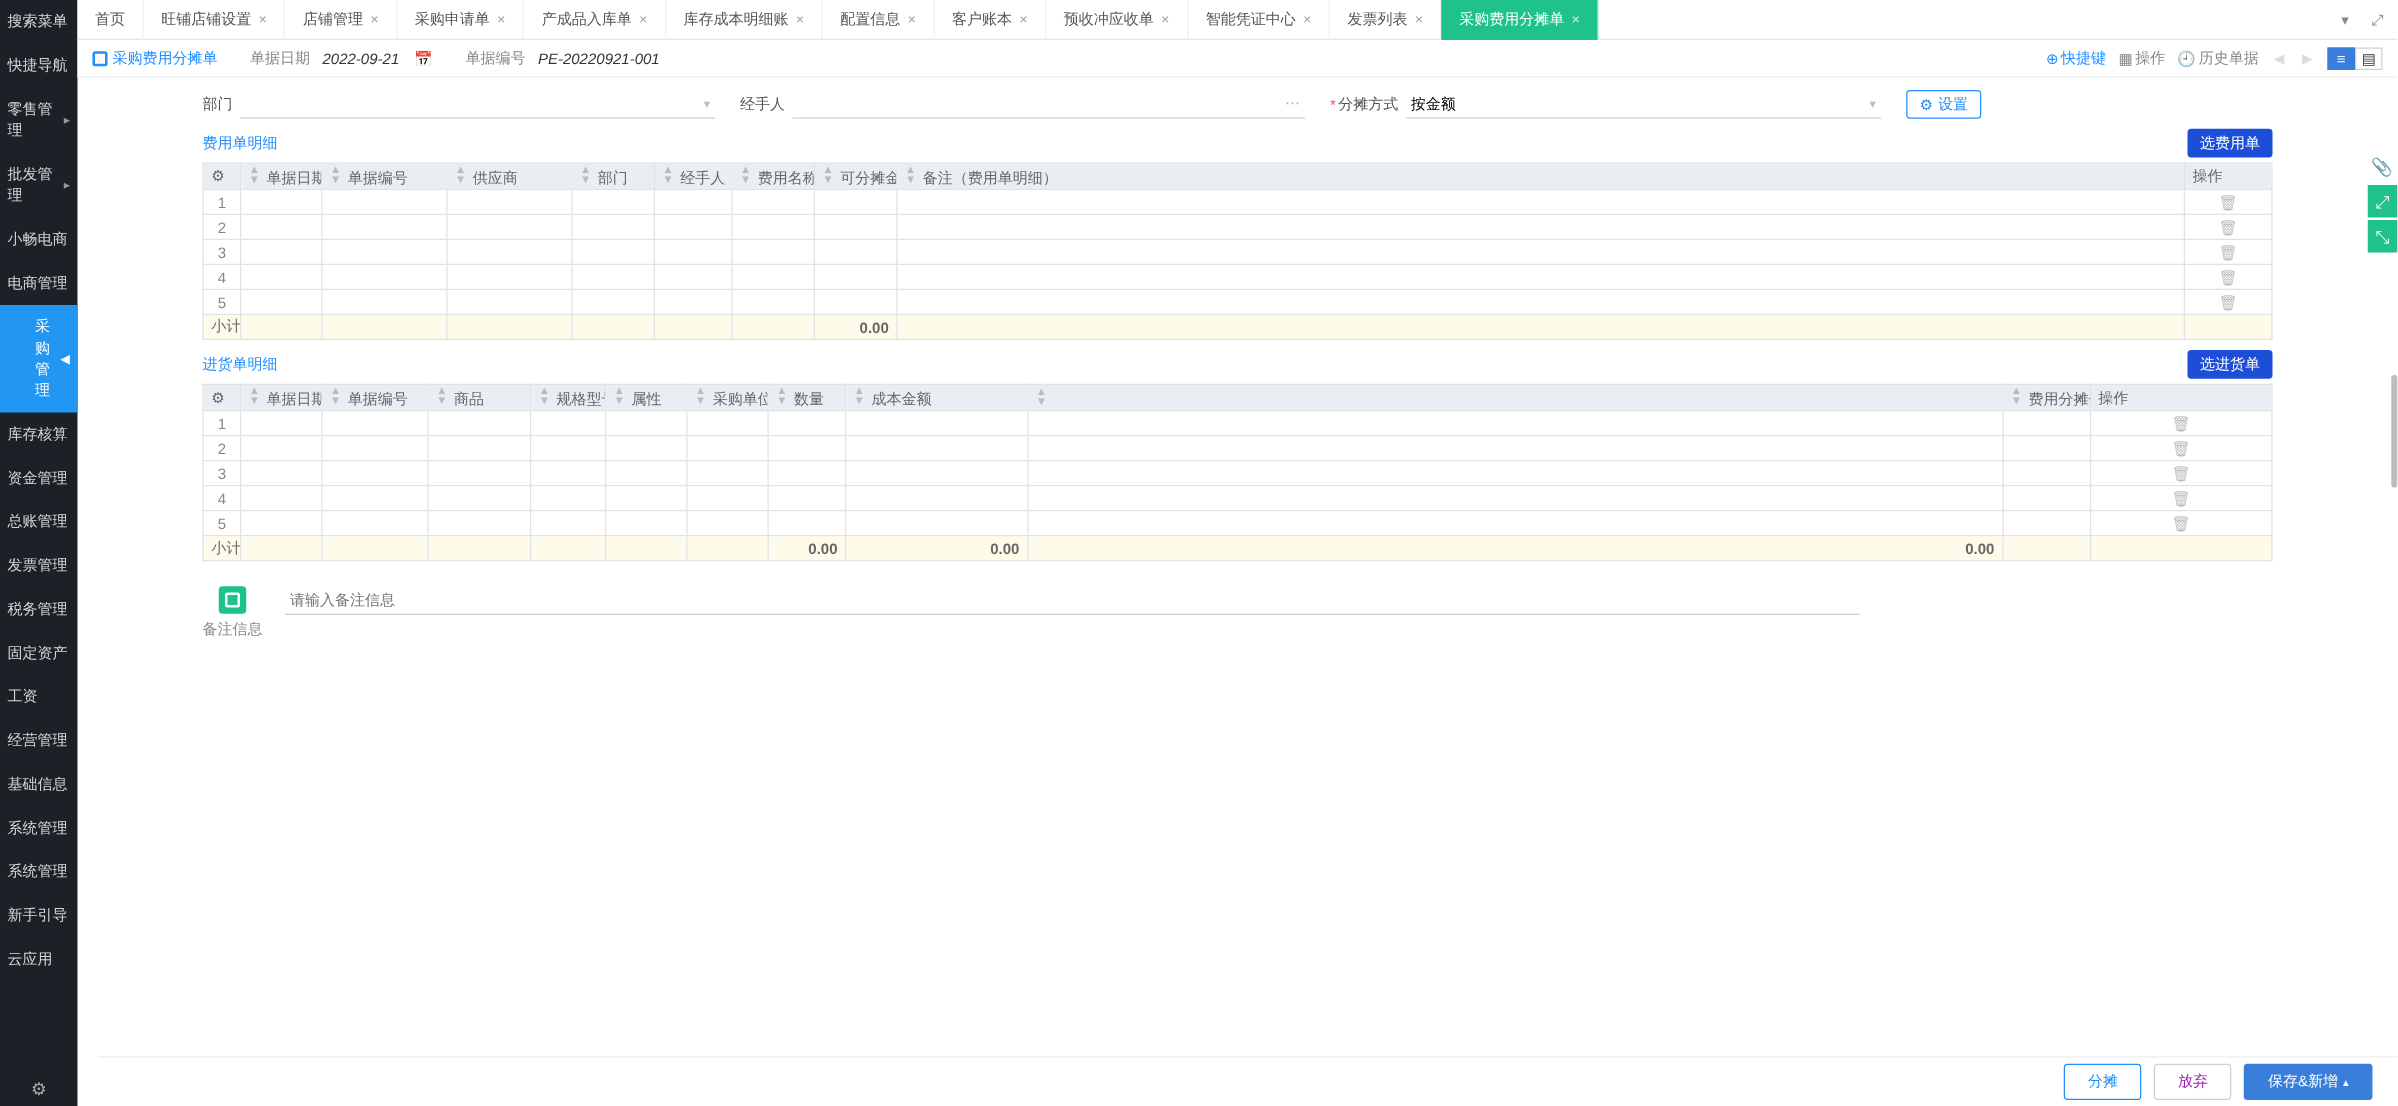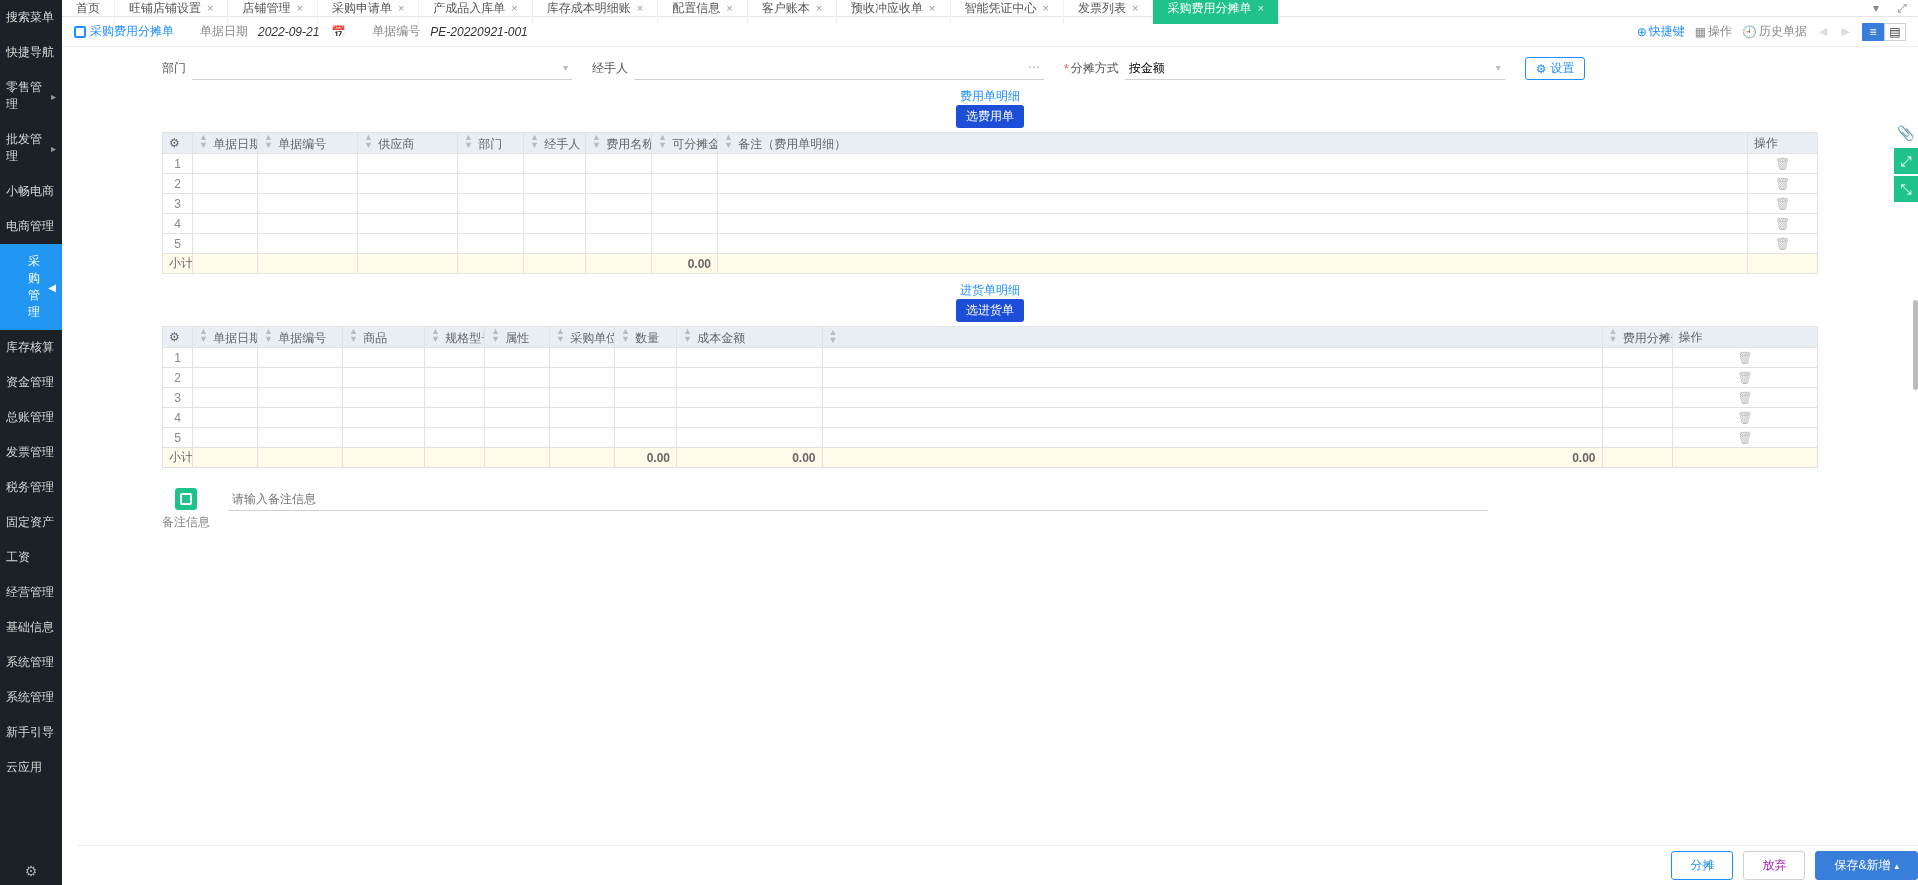--- a/index.html
+++ b/index.html
@@ -10,21 +10,21 @@
 .sidebar { width: 62px; background: #1c2128; color: #bbb; display: flex; flex-direction: column; }
 .side-item { padding: 9px 6px; font-size: 12px; color: #d6d6d6; cursor: pointer; display: flex; align-items: center; justify-content: space-between; }
 .side-item.active { background: #2196f3; color: #fff; padding-left: 28px; }
 .side-caret { font-size: 10px; margin-left: 4px; color: #999; }
 .side-settings { margin-top: auto; text-align: center; padding: 6px 0; font-size: 14px; color: #aaa; }
 
 
 .main { flex: 1; display: flex; flex-direction: column; min-width: 0; }
 
 
-.tabbar { height: 17px; display: flex; align-items: center; border-bottom: 1px solid #e5e5e5; background: #fff; }
+.tabbar { height: 32px; display: flex; align-items: center; border-bottom: 1px solid #e5e5e5; background: #fff; }
 .tab { padding: 0 14px; height: 32px; display: flex; align-items: center; font-size: 12px; color: #555; cursor: pointer; position: relative; border-right: 1px solid #f0f0f0; white-space: nowrap; }
 .tab.active { background: #1fc28a; color: #fff; }
 .tab-close { margin-left: 6px; font-size: 11px; color: #999; }
 .tab.active .tab-close { color: #d9f5ea; }
 .tabbar-right { margin-left: auto; display: flex; align-items: center; padding-right: 6px; gap: 6px; }
 .icon-btn { width: 20px; height: 20px; display: flex; align-items: center; justify-content: center; color: #888; cursor: pointer; }
 
 
 .toolbar { height: 30px; display: flex; align-items: center; padding: 0 12px; border-bottom: 1px solid #eee; background: #fff; gap: 10px; }
 .doc-title { color: #1f8fff; display: flex; align-items: center; gap: 4px; }
@@ -53,21 +53,21 @@
 .form-caret { position: absolute; right: 4px; top: 4px; color: #bbb; font-size: 10px; pointer-events: none; }
 .form-handler { width: 410px; position: relative; }
 .form-handler .form-input { width: 100%; }
 .form-dots { position: absolute; right: 4px; top: 2px; color: #aaa; cursor: pointer; }
 .form-method { width: 380px; position: relative; }
 .form-method .form-input { width: 100%; }
 .btn-outline { border: 1px solid #1f8fff; color: #1f8fff; background: #fff; padding: 2px 10px; border-radius: 3px; cursor: pointer; display: flex; align-items: center; gap: 4px; font-size: 12px; }
 
 
 .section { padding: 0 100px 8px 100px; }
-.section-hd { display: flex; align-items: center; margin-bottom: 4px; flex-direction: column; }
+.section-hd { display: flex; align-items: center; justify-content: space-between; margin-bottom: 4px; }
 .sec-title { color: #1f8fff; font-size: 12px; }
 .sec-action { background: #1d4ed8; color: #fff; padding: 3px 10px; border-radius: 3px; cursor: pointer; font-size: 12px; border: none; }
 
 
 table { width: 100%; border-collapse: collapse; table-layout: fixed; }
 th, td { border: 1px solid #e2e2e2; font-size: 12px; height: 20px; padding: 0 6px; text-align: left; overflow: hidden; white-space: nowrap; }
 th { background: #e9eef5; color: #666; font-weight: normal; position: relative; }
 .sort-ico { font-size: 9px; color: #bbb; margin-right: 2px; display: inline-block; line-height: 8px; }
 .rownum { text-align: center; color: #888; background: #fff; }
 .subtotal td { background: #fffbea; color: #666; }
@@ -82,21 +82,21 @@
 .remark-lbl { font-size: 12px; }
 .remark-input { flex: 1; border: none; border-bottom: 1px solid #d0d0d0; padding: 4px; font-size: 12px; outline: none; max-width: 1260px; }
 
 
 .right-rail { position: fixed; right: 0; top: 120px; width: 24px; display: flex; flex-direction: column; gap: 2px; z-index: 10; }
 .rail-btn { width: 24px; height: 26px; display: flex; align-items: center; justify-content: center; font-size: 14px; cursor: pointer; }
 .rail-attach { color: #999; }
 .rail-teal { background: #1fc28a; color: #fff; }
 
 
-.footer { position: fixed; bottom: 0; left: 78px; right: 0; height: 40px; background: #fff; border-top: 1px solid #eee; display: flex; align-items: center; justify-content: flex-end; gap: 10px; }
+.footer { position: fixed; bottom: 0; left: 78px; right: 0; height: 40px; background: #fff; border-top: 1px solid #eee; display: flex; align-items: center; justify-content: flex-end; padding-right: 20px; gap: 10px; }
 .ft-btn { padding: 5px 18px; border: 1px solid #d0d0d0; background: #fff; color: #a21caf; border-radius: 3px; cursor: pointer; font-size: 12px; }
 .ft-btn.primary-o { color: #1f8fff; border-color: #1f8fff; }
 .ft-btn.primary { background: #3a7edb; color: #fff; border-color: #3a7edb; display: flex; align-items: center; gap: 4px; }
 .caret-up { font-size: 9px; }
 
 
 .scrollhint { position: fixed; right: 0; top: 300px; width: 5px; height: 90px; background: #bcbcbc; border-radius: 3px; }
 
 col.c-rownum { width: 30px; }
 col.c-op { width: 70px; }

